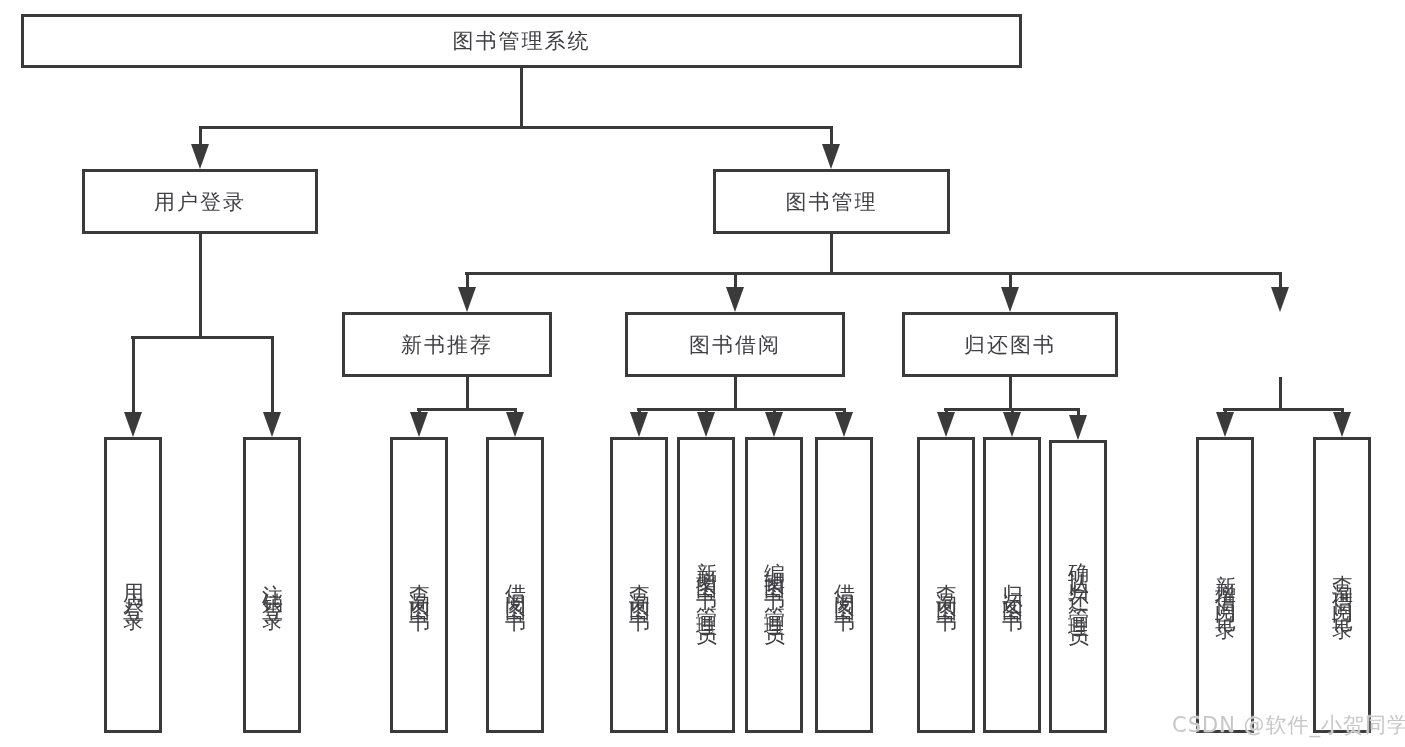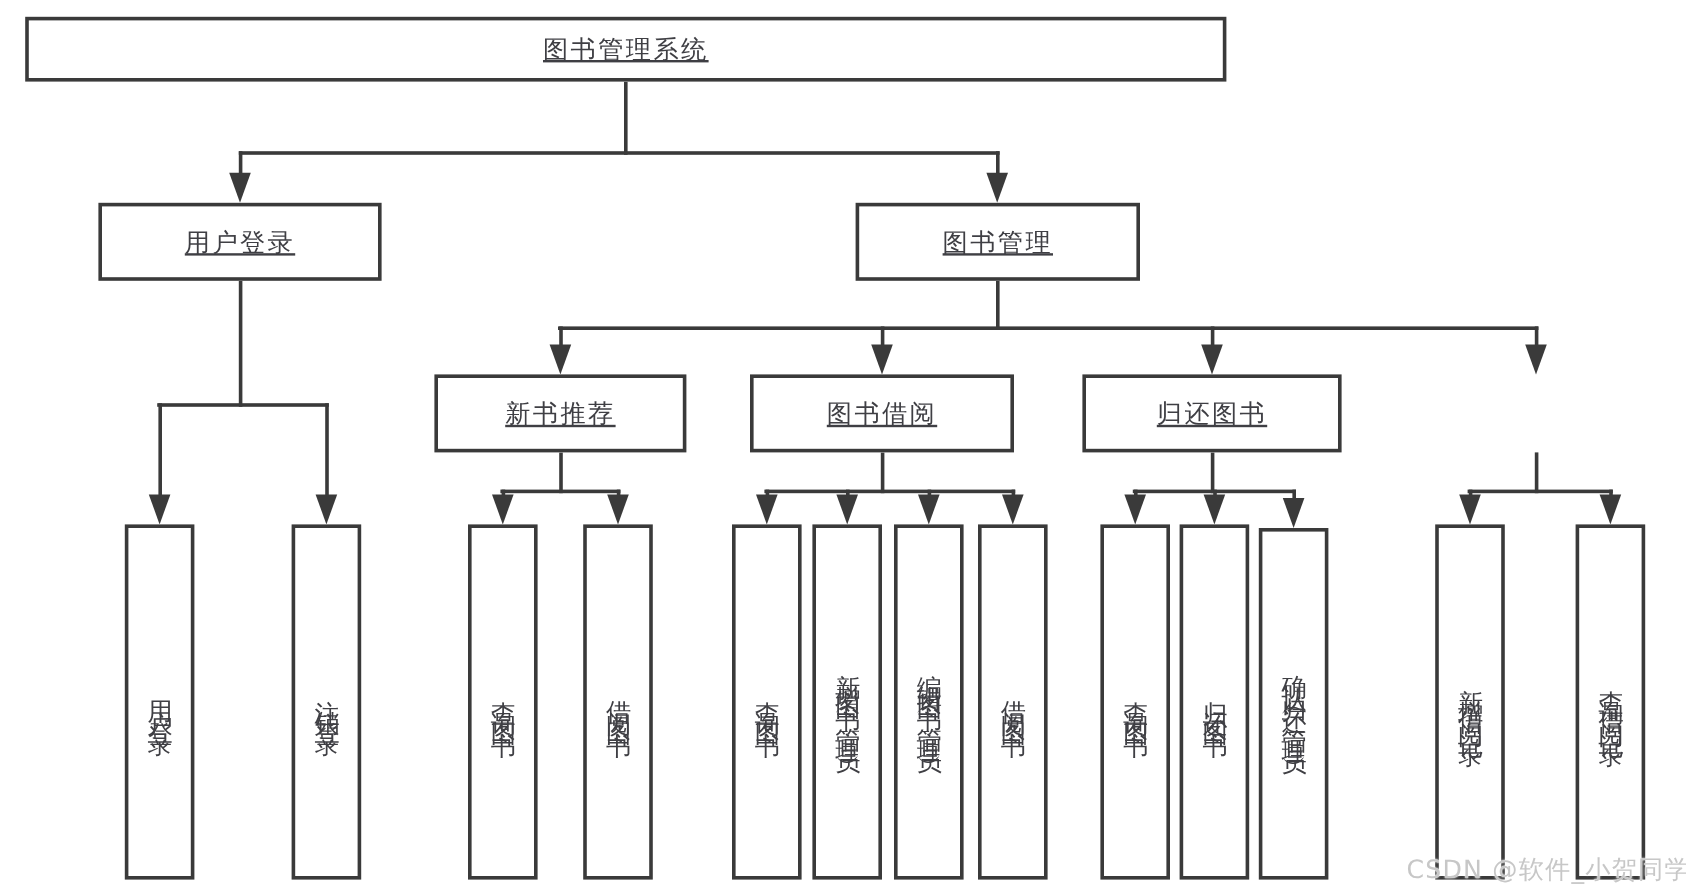--- a/index.html
+++ b/index.html
@@ -5,21 +5,21 @@
   html,body{margin:0;padding:0;background:#ffffff;}
   .canvas{
     position:relative;width:1405px;height:747px;background:#ffffff;overflow:hidden;
     font-family:"DejaVu Sans","Liberation Sans",sans-serif;
   }
   .box{
     position:absolute;box-sizing:border-box;background:#ffffff;
     border:3px solid #3a3a3a;display:flex;align-items:center;justify-content:center;
     color:#3f3f44;z-index:2;
   }
-  .box .lbl{font-size:21px;letter-spacing:2px;white-space:nowrap;text-decoration:underline;}
+  .box .lbl{font-size:21px;letter-spacing:2px;white-space:nowrap;}
   .box .vtxt{
     writing-mode:vertical-rl;text-orientation:mixed;
     font-size:21px;letter-spacing:9px;line-height:1;white-space:nowrap;
   }
   .vl{position:absolute;width:3px;background:#3a3a3a;z-index:1;}
   .hl{position:absolute;height:3px;background:#3a3a3a;z-index:1;}
   .ah{
     position:absolute;width:0;height:0;z-index:1;
     border-left:9px solid transparent;border-right:9px solid transparent;
     border-top:25px solid #3a3a3a;
@@ -40,21 +40,21 @@
   </div>
 
   <div class="box" style="left:82px;top:169px;width:236px;height:65px">
     <span class="lbl">用户登录</span>
   </div>
 
   <div class="box" style="left:713px;top:169px;width:237px;height:65px">
     <span class="lbl">图书管理</span>
   </div>
 
-  <div class="box" style="left:362px;top:312px;width:210px;height:65px">
+  <div class="box" style="left:342px;top:312px;width:210px;height:65px">
     <span class="lbl">新书推荐</span>
   </div>
 
   <div class="box" style="left:625px;top:312px;width:220px;height:65px">
     <span class="lbl">图书借阅</span>
   </div>
 
   <div class="box" style="left:902px;top:312px;width:216px;height:65px">
     <span class="lbl">归还图书</span>
   </div>

